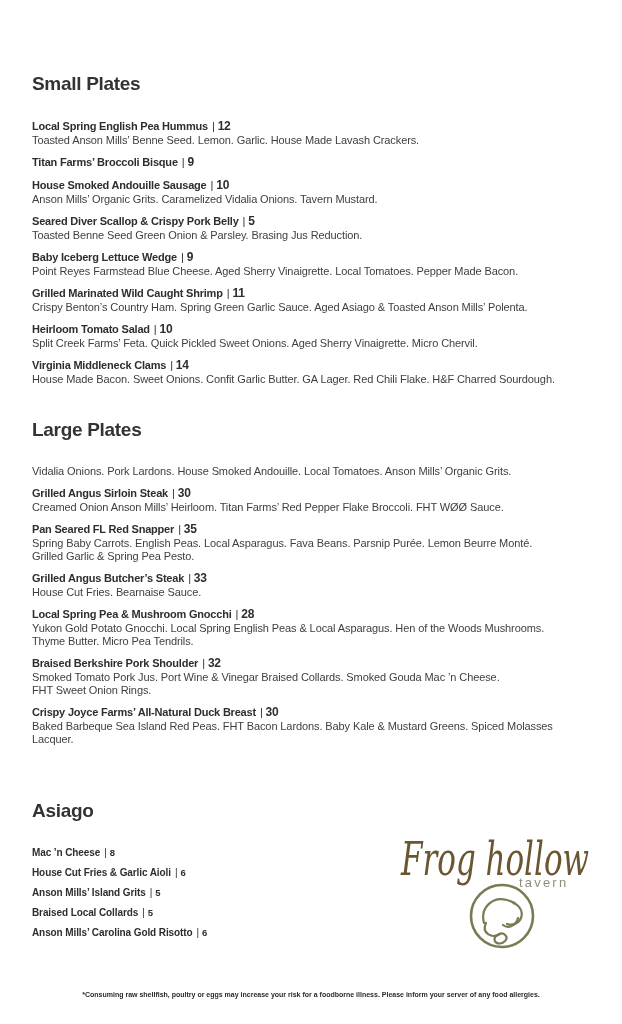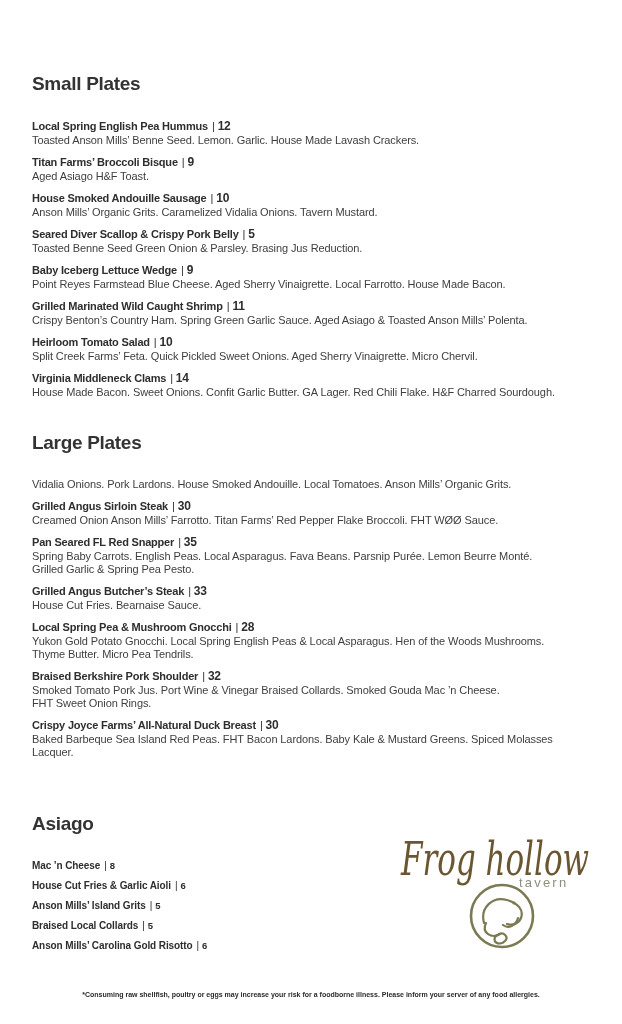--- a/index.html
+++ b/index.html
@@ -77,33 +77,32 @@
 
   <div class="section">
     <h2 class="section-title">Small Plates</h2>
 
     <div class="menu-item">
       <div class="item-title"><span>Local Spring English Pea Hummus</span><span class="price-sep">|</span><span class="item-price">12</span></div>
       <div class="item-desc">Toasted Anson Mills’ Benne Seed. Lemon. Garlic. House Made Lavash Crackers.</div>
     </div>
     <div class="menu-item">
       <div class="item-title"><span>Titan Farms’ Broccoli Bisque</span><span class="price-sep">|</span><span class="item-price">9</span></div>
-      <div class="item-desc">Aged Asiago H&amp;F Toast.</div>
     </div>
     <div class="menu-item">
       <div class="item-title"><span>House Smoked Andouille Sausage</span><span class="price-sep">|</span><span class="item-price">10</span></div>
       <div class="item-desc">Anson Mills’ Organic Grits. Caramelized Vidalia Onions. Tavern Mustard.</div>
     </div>
     <div class="menu-item">
       <div class="item-title"><span>Seared Diver Scallop &amp; Crispy Pork Belly</span><span class="price-sep">|</span><span class="item-price">5</span></div>
       <div class="item-desc">Toasted Benne Seed Green Onion &amp; Parsley. Brasing Jus Reduction.</div>
     </div>
     <div class="menu-item">
       <div class="item-title"><span>Baby Iceberg Lettuce Wedge</span><span class="price-sep">|</span><span class="item-price">9</span></div>
-      <div class="item-desc">Point Reyes Farmstead Blue Cheese. Aged Sherry Vinaigrette. Local Farrotto. House Made Bacon.</div>
+      <div class="item-desc">Point Reyes Farmstead Blue Cheese. Aged Sherry Vinaigrette. Local Tomatoes. Pepper Made Bacon.</div>
     </div>
     <div class="menu-item">
       <div class="item-title"><span>Grilled Marinated Wild Caught Shrimp</span><span class="price-sep">|</span><span class="item-price">11</span></div>
       <div class="item-desc">Crispy Benton’s Country Ham. Spring Green Garlic Sauce. Aged Asiago &amp; Toasted Anson Mills’ Polenta.</div>
     </div>
     <div class="menu-item">
       <div class="item-title"><span>Heirloom Tomato Salad</span><span class="price-sep">|</span><span class="item-price">10</span></div>
       <div class="item-desc">Split Creek Farms’ Feta. Quick Pickled Sweet Onions. Aged Sherry Vinaigrette. Micro Chervil.</div>
     </div>
     <div class="menu-item">
@@ -113,21 +112,21 @@
   </div>
 
   <div class="section section-large">
     <h2 class="section-title">Large Plates</h2>
 
     <div class="menu-item">
       <div class="item-desc">Vidalia Onions. Pork Lardons. House Smoked Andouille. Local Tomatoes. Anson Mills’ Organic Grits.</div>
     </div>
     <div class="menu-item">
       <div class="item-title"><span>Grilled Angus Sirloin Steak</span><span class="price-sep">|</span><span class="item-price">30</span></div>
-      <div class="item-desc">Creamed Onion Anson Mills’ Farrotto. Titan Farms’ Red Pepper Flake Broccoli. FHT WØØ Sauce.</div>
+      <div class="item-desc">Creamed Onion Anson Mills’ Heirloom. Titan Farms’ Red Pepper Flake Broccoli. FHT WØØ Sauce.</div>
     </div>
     <div class="menu-item">
       <div class="item-title"><span>Pan Seared FL Red Snapper</span><span class="price-sep">|</span><span class="item-price">35</span></div>
       <div class="item-desc">Spring Baby Carrots. English Peas. Local Asparagus. Fava Beans. Parsnip Purée. Lemon Beurre Monté.
 Grilled Garlic &amp; Spring Pea Pesto.</div>
     </div>
     <div class="menu-item">
       <div class="item-title"><span>Grilled Angus Butcher’s Steak</span><span class="price-sep">|</span><span class="item-price">33</span></div>
       <div class="item-desc">House Cut Fries. Bearnaise Sauce.</div>
     </div>

